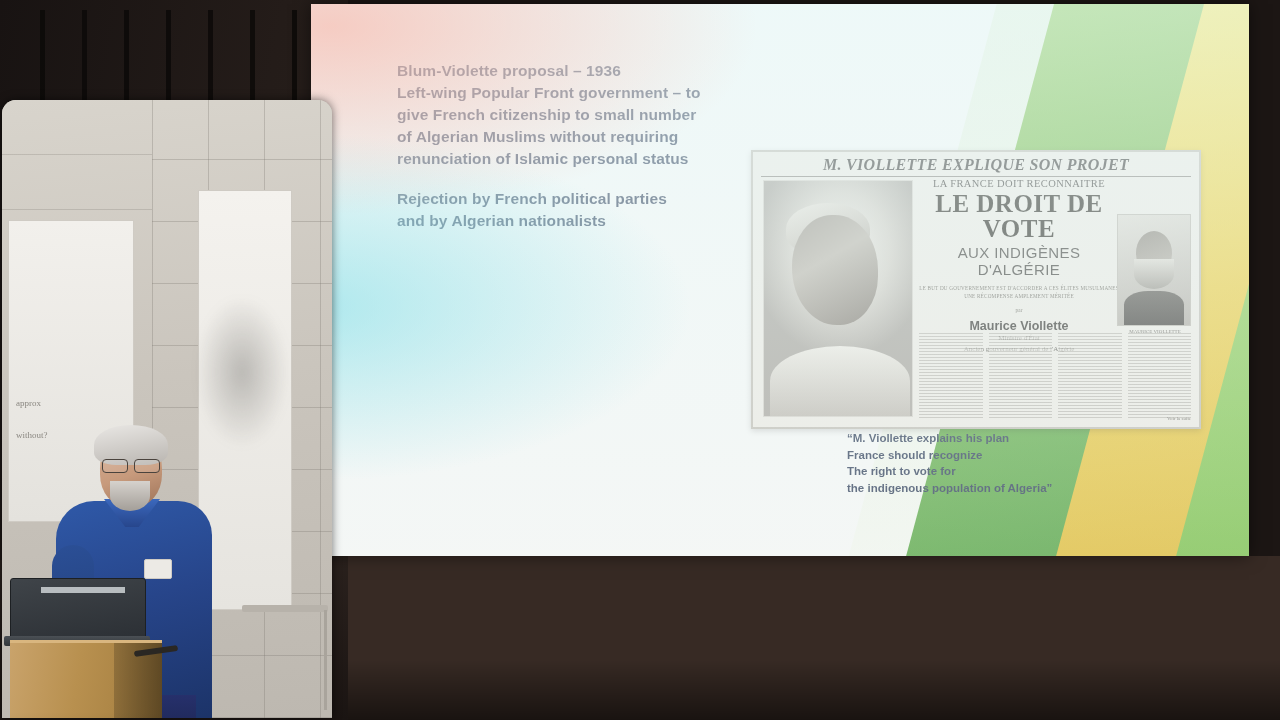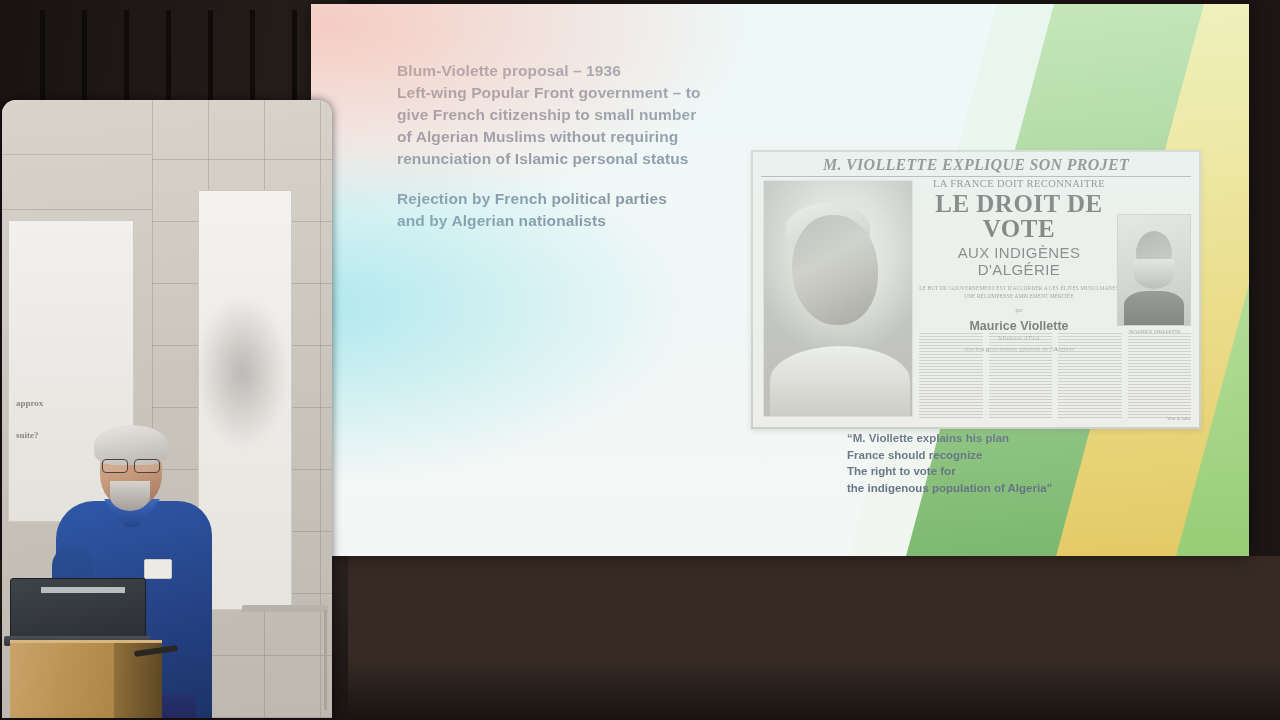--- a/index.html
+++ b/index.html
@@ -375,21 +375,20 @@
     width: 110px; height: 180px;
     background: radial-gradient(60% 60% at 40% 40%, rgba(90,88,84,.35), rgba(0,0,0,0) 70%);
     filter: blur(5px);
   }
   .board-scribble {
     position: absolute;
     left: 14px;
     color: #8b8882;
     font-size: 9px;
     font-family: "Liberation Serif", serif;
-    font-weight: bold;
   }
   .board-tray {
     position: absolute;
     left: 240px; top: 505px;
     width: 86px; height: 7px;
     background: #b7b2aa;
     border-radius: 2px;
   }
   .tray-leg {
     position: absolute;
@@ -621,21 +620,21 @@
   </div>
 
   <div class="inset">
     <div class="inset-wall"></div>
     <div class="tile-grid"></div>
     <div class="tile-grid-left"></div>
     <div class="whiteboard-a"></div>
     <div class="whiteboard-b"></div>
     <div class="board-shadow"></div>
     <div class="board-scribble" style="top:298px">approx</div>
-    <div class="board-scribble" style="top:330px">suite?</div>
+    <div class="board-scribble" style="top:330px">without?</div>
     <div class="board-tray"></div>
     <div class="tray-leg"></div>
 
     <div class="speaker">
       <div class="sp-body"></div>
       <div class="sp-arm-l"></div>
       <div class="sp-trousers"></div>
       <div class="sp-collar"></div>
       <div class="sp-head"></div>
       <div class="sp-hair"></div>

